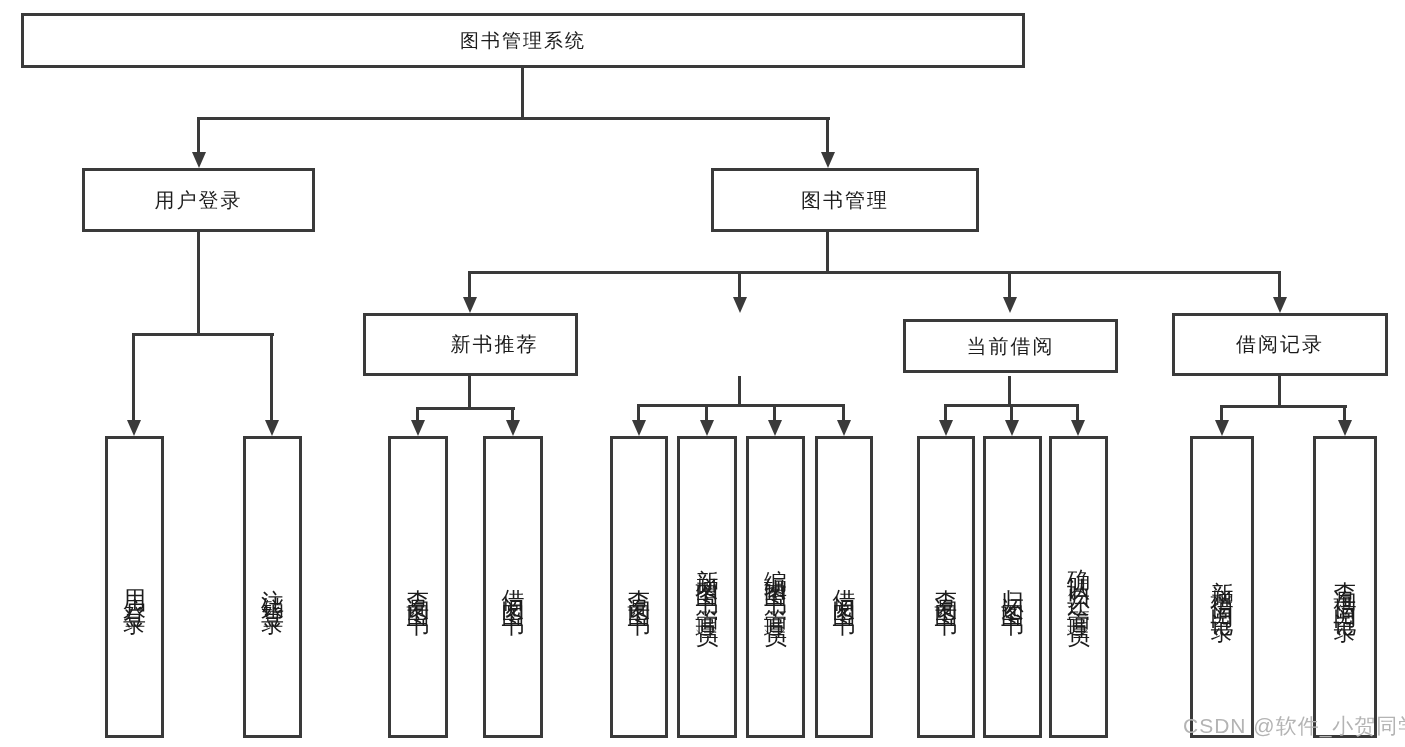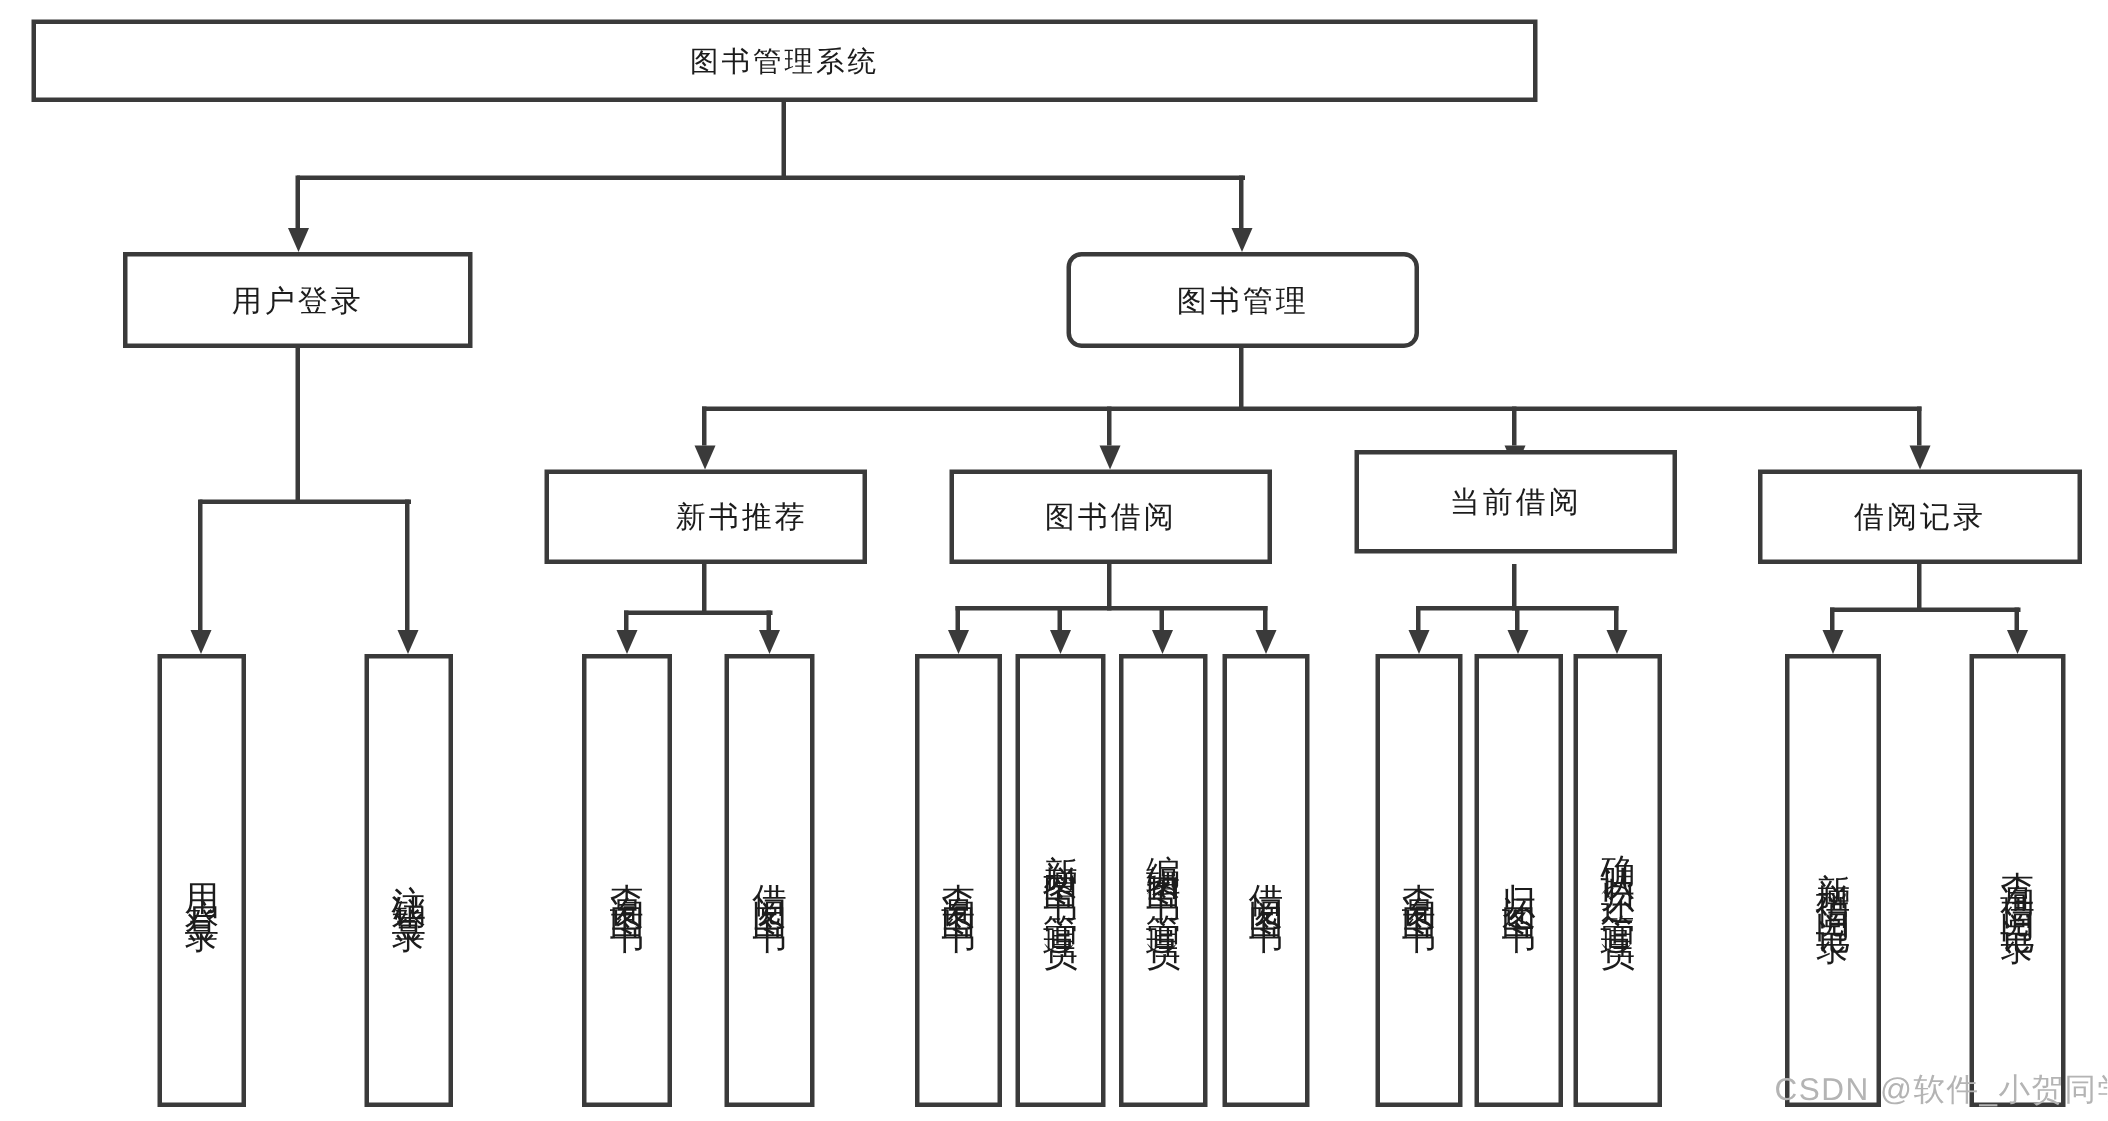--- a/index.html
+++ b/index.html
@@ -70,21 +70,21 @@
   <div class="line" style="left:521px;top:68px;width:3px;height:50px;"></div>
   <div class="line" style="left:198px;top:117px;width:632px;height:3px;"></div>
   <div class="line" style="left:197px;top:117px;width:3px;height:37px;"></div>
   <div class="arrow" style="left:192px;top:152px;"></div>
   <div class="line" style="left:826px;top:117px;width:3px;height:37px;"></div>
   <div class="arrow" style="left:821px;top:152px;"></div>
 
   <div class="box h" style="left:82px;top:168px;width:233px;height:64px;">
     <span>用户登录</span>
   </div>
-  <div class="box h" style="left:711px;top:168px;width:235px;height:64px;border-radius:10px;">
+  <div class="box h" style="left:711px;top:168px;width:268px;height:64px;">
     <span>图书管理</span>
   </div>
 
   <div class="line" style="left:197px;top:232px;width:3px;height:103px;"></div>
   <div class="line" style="left:133px;top:333px;width:141px;height:3px;"></div>
   <div class="line" style="left:132px;top:333px;width:3px;height:87px;"></div>
   <div class="arrow" style="left:127px;top:420px;"></div>
   <div class="line" style="left:270px;top:333px;width:3px;height:87px;"></div>
   <div class="arrow" style="left:265px;top:420px;"></div>
 
@@ -95,24 +95,21 @@
   <div class="line" style="left:738px;top:271px;width:3px;height:26px;"></div>
   <div class="arrow" style="left:733px;top:297px;"></div>
   <div class="line" style="left:1008px;top:271px;width:3px;height:26px;"></div>
   <div class="arrow" style="left:1003px;top:297px;"></div>
   <div class="line" style="left:1278px;top:271px;width:3px;height:26px;"></div>
   <div class="arrow" style="left:1273px;top:297px;"></div>
 
   <div class="box h" style="left:363px;top:313px;width:215px;height:63px;padding-left:48px;">
     <span>新书推荐</span>
   </div>
-  <div class="box h" style="left:633px;top:313px;width:215px;height:63px;">
-    <span>图书借阅</span>
-  </div>
-  <div class="box h" style="left:903px;top:300px;width:215px;height:69px;">
+  <div class="box h" style="left:903px;top:319px;width:215px;height:54px;">
     <span>当前借阅</span>
   </div>
   <div class="box h" style="left:1172px;top:313px;width:216px;height:63px;">
     <span>借阅记录</span>
   </div>
 
   <div class="line" style="left:468px;top:376px;width:3px;height:33px;"></div>
   <div class="line" style="left:416px;top:407px;width:99px;height:3px;"></div>
   <div class="line" style="left:416px;top:407px;width:3px;height:13px;"></div>
   <div class="arrow" style="left:411px;top:420px;"></div>

